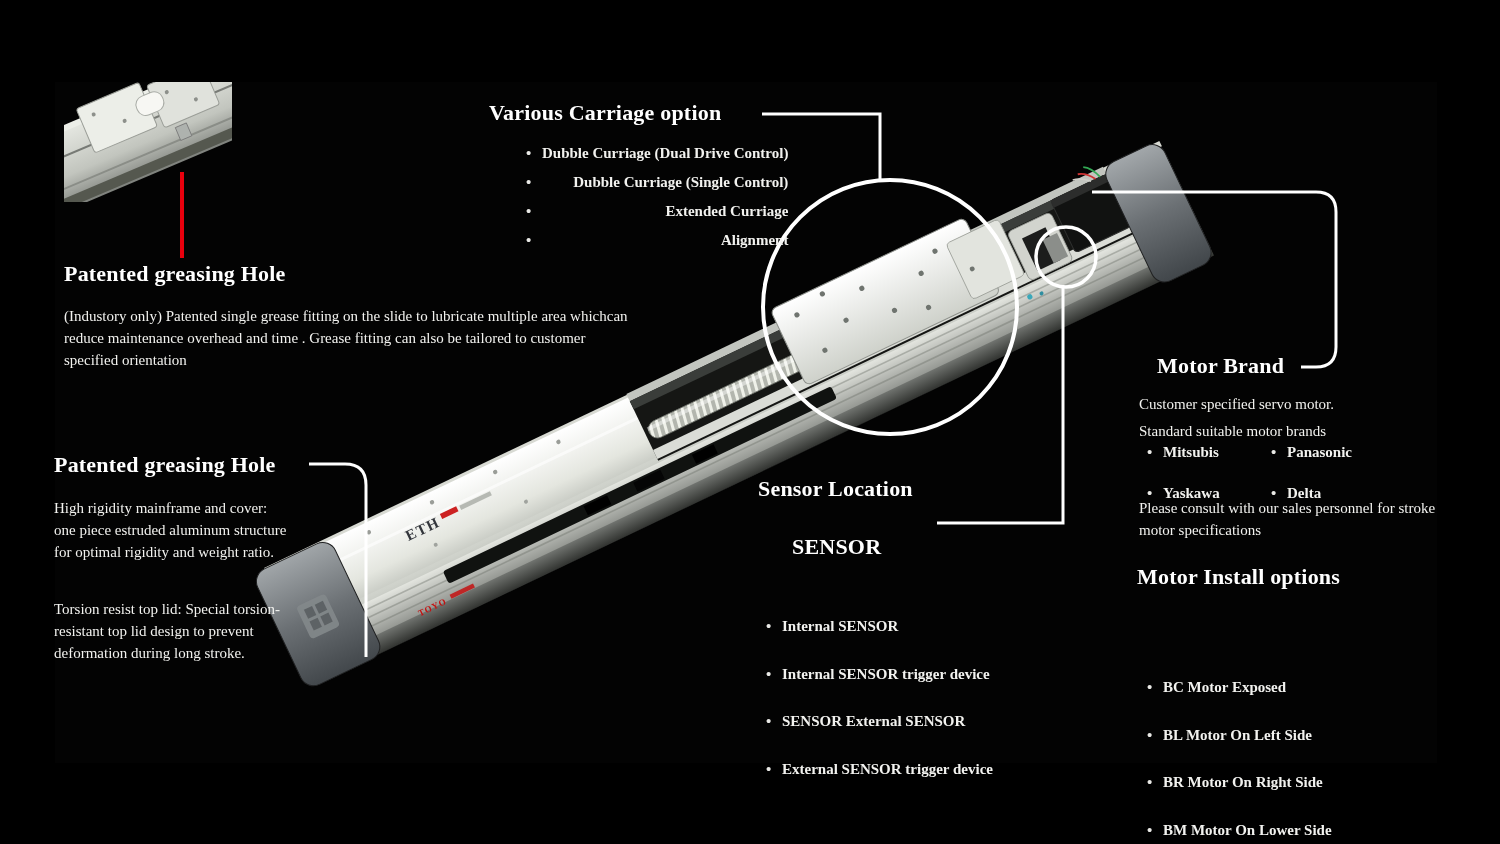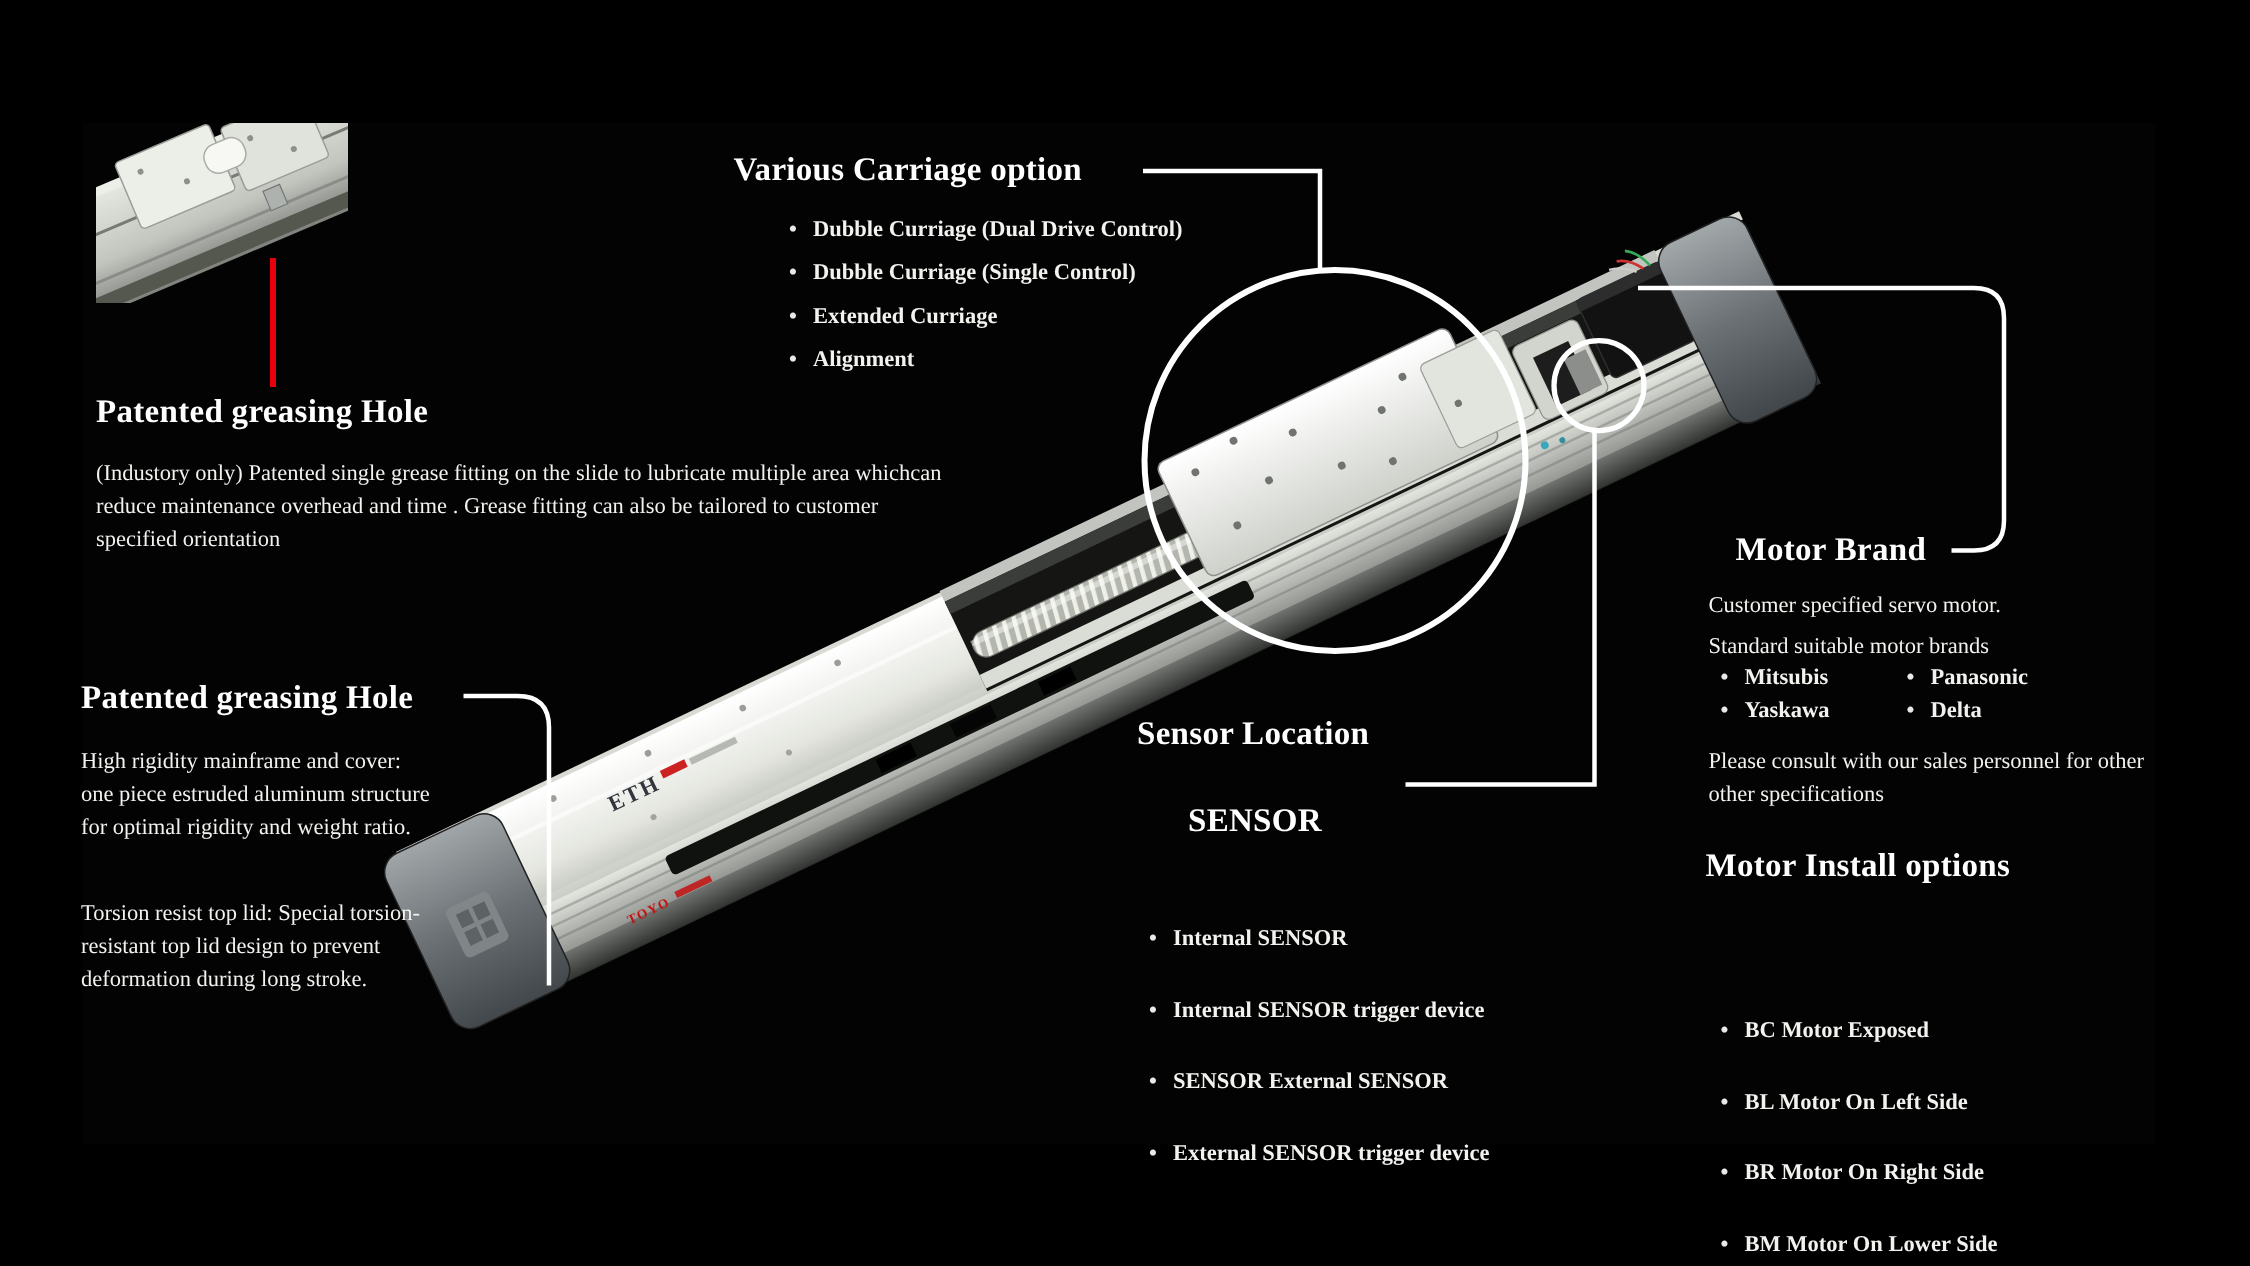--- a/index.html
+++ b/index.html
@@ -4,23 +4,23 @@
 <style>
   html,body{margin:0;padding:0;background:#000;}
   .stage{position:relative;width:1500px;height:844px;background:#000;overflow:hidden;
          font-family:"Liberation Serif","DejaVu Serif",serif;color:#f4f4f1;}
   .panel{position:absolute;left:55px;top:82px;width:1382px;height:681px;background:#030303;}
   .abs{position:absolute;}
   h2.sec{margin:0;font-size:22px;font-weight:700;color:#ffffff;letter-spacing:.2px;white-space:nowrap;}
   .body{font-size:15px;font-weight:400;line-height:22px;color:#f2f2ef;}
   .li{position:relative;padding-left:18px;font-size:15px;font-weight:700;color:#f2f2ef;line-height:20px;}
   .li::before{content:"\2022";position:absolute;left:2px;top:0;color:#e9e9e6;}
-  .list .li{margin-bottom:9px;}
+  .list .li{margin-bottom:9px;text-align:right;}
   .tightlist .li{margin-bottom:3px;line-height:19.5px;margin-top:28px;}
-  .brandgrid{display:grid;grid-template-columns:124px 1fr;row-gap:2px;font-family:Liberation Serif, serif;}
+  .brandgrid{display:grid;grid-template-columns:124px 1fr;row-gap:21px;font-family:Liberation Serif, serif;}
   svg{display:block;}
   .nosel{user-select:none;}
 </style>
 </head>
 <body>
 
 <div class="stage nosel">
   <div class="panel"></div>
 
   <svg class="abs" style="left:0;top:0" width="1500" height="844" viewBox="0 0 1500 844">
@@ -196,21 +196,21 @@
 
   <h2 class="sec abs" style="left:1157px;top:353px">Motor Brand</h2>
   <div class="body abs" style="left:1139px;top:393px;white-space:nowrap">Customer specified servo motor.</div>
   <div class="body abs" style="left:1139px;top:420px;white-space:nowrap">Standard suitable motor brands</div>
   <div class="brandgrid abs" style="left:1145px;top:442px">
     <div class="li">Mitsubis</div>
     <div class="li">Panasonic</div>
     <div class="li">Yaskawa</div>
     <div class="li">Delta</div>
   </div>
-  <div class="body abs" style="left:1139px;top:497px;width:306px">Please consult with our sales personnel for other other specifications</div>
+  <div class="body abs" style="left:1139px;top:497px;width:306px">Please consult with our sales personnel for stroke motor specifications</div>
 
   <h2 class="sec abs" style="left:1137px;top:564px">Motor Install options</h2>
   <div class="tightlist abs" style="left:1145px;top:650px">
     <div class="li">BC Motor Exposed</div>
     <div class="li">BL Motor On Left Side</div>
     <div class="li">BR Motor On Right Side</div>
     <div class="li">BM Motor On Lower Side</div>
     <div class="li">M Motor Hidden In the Structure</div>
   </div>
 </div>

